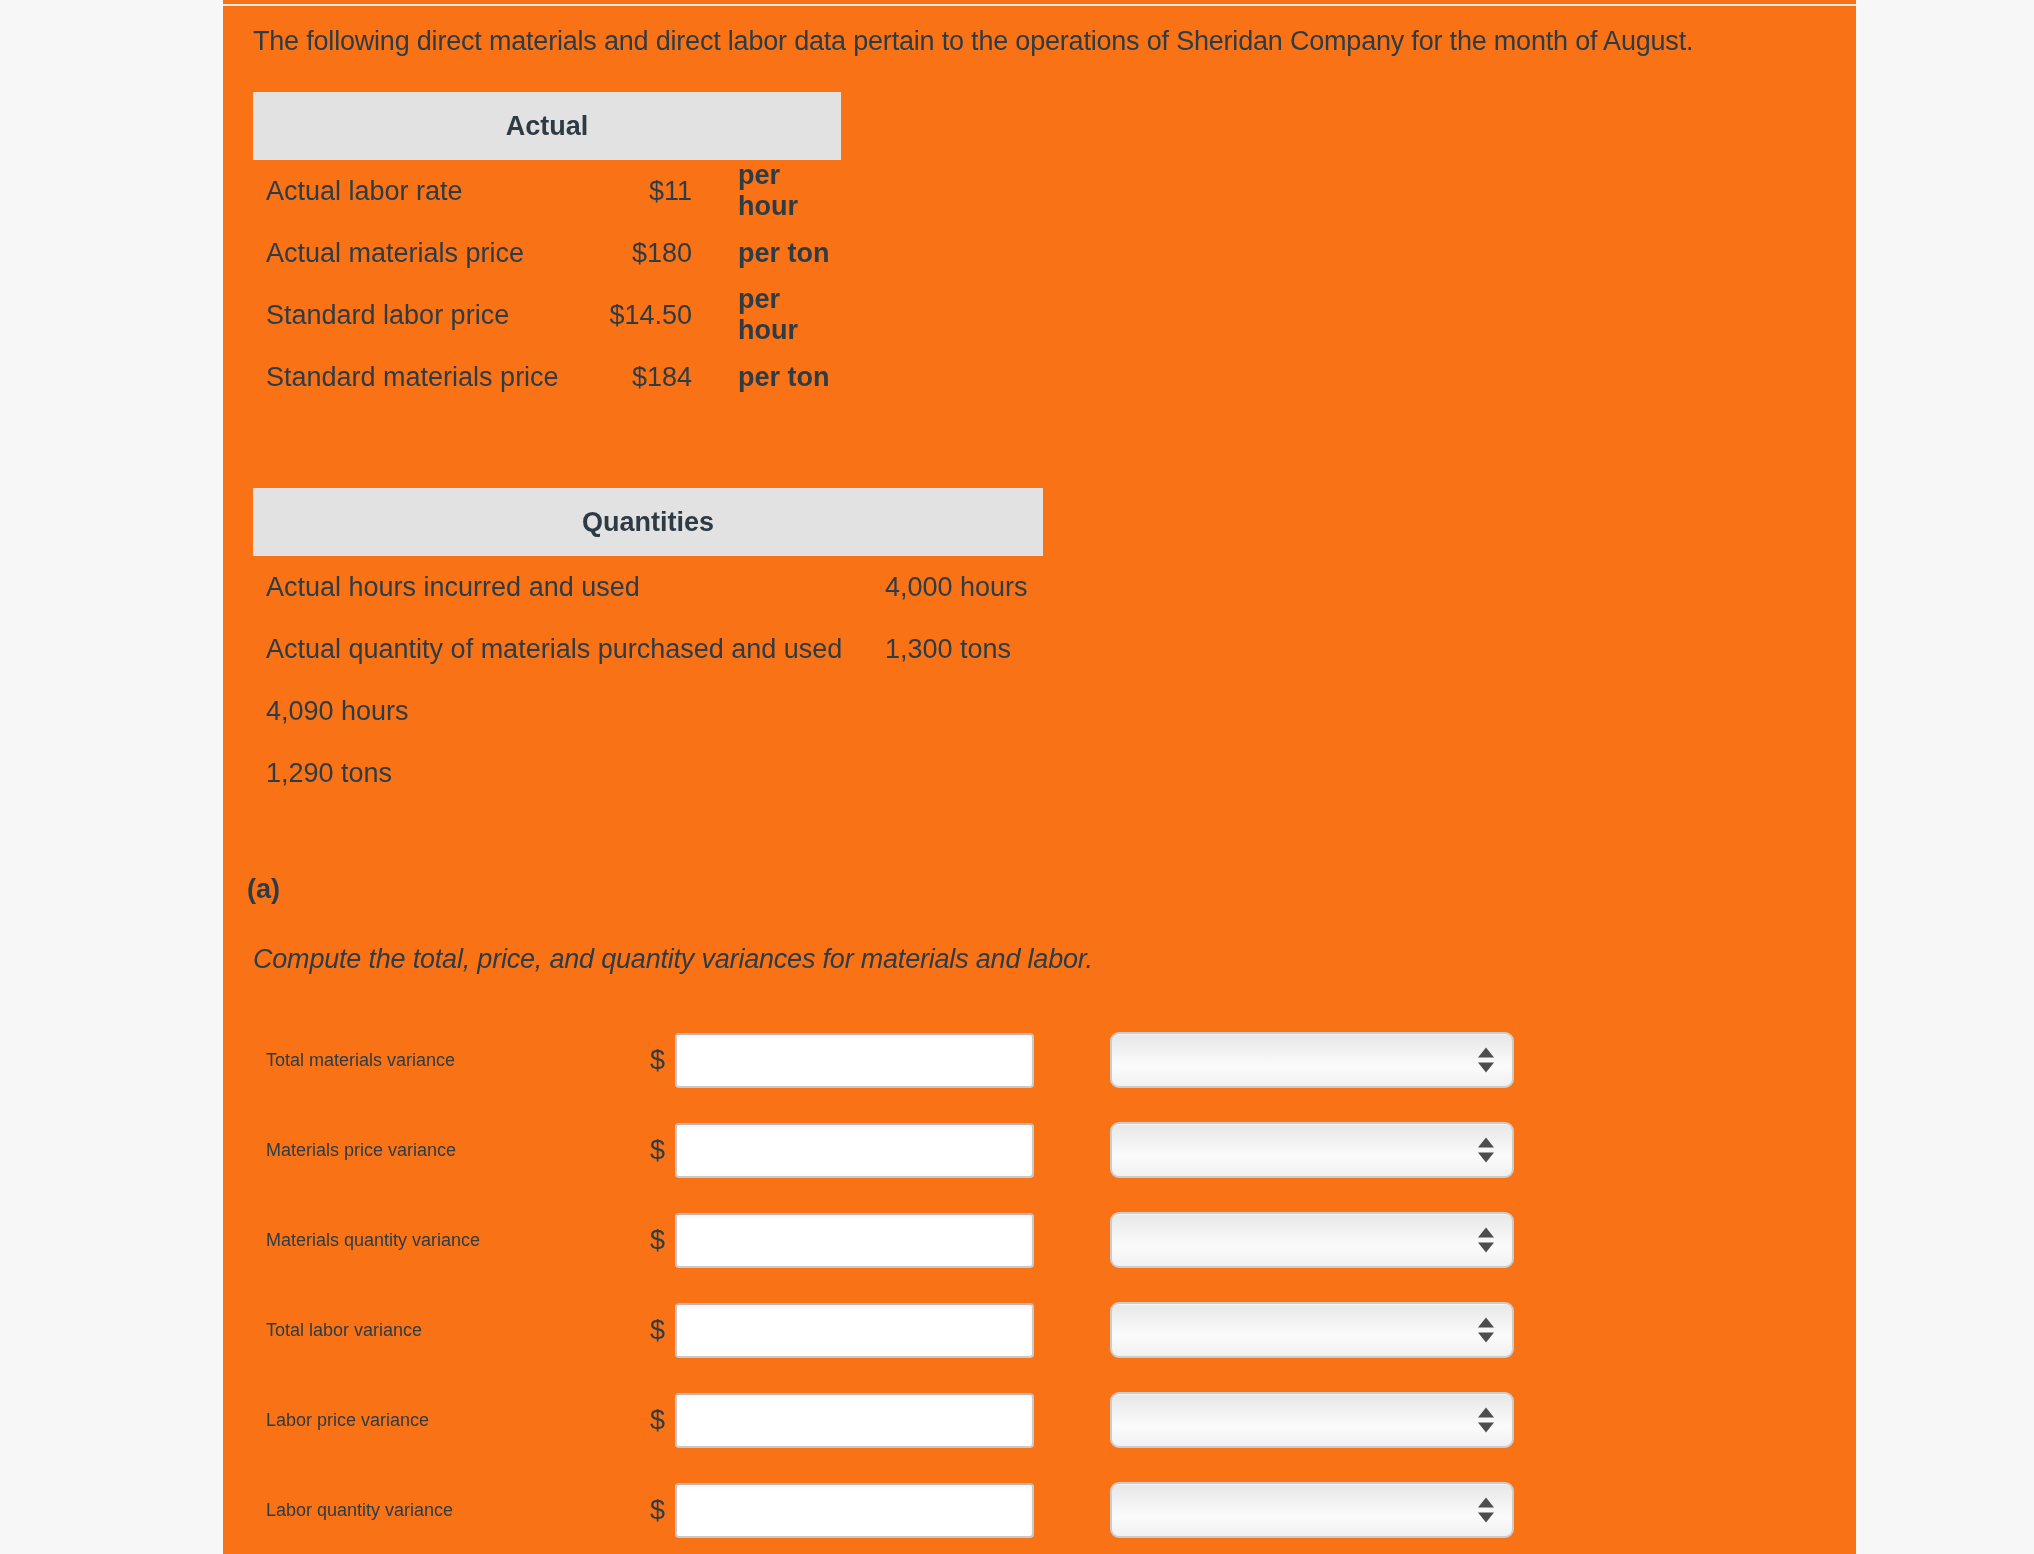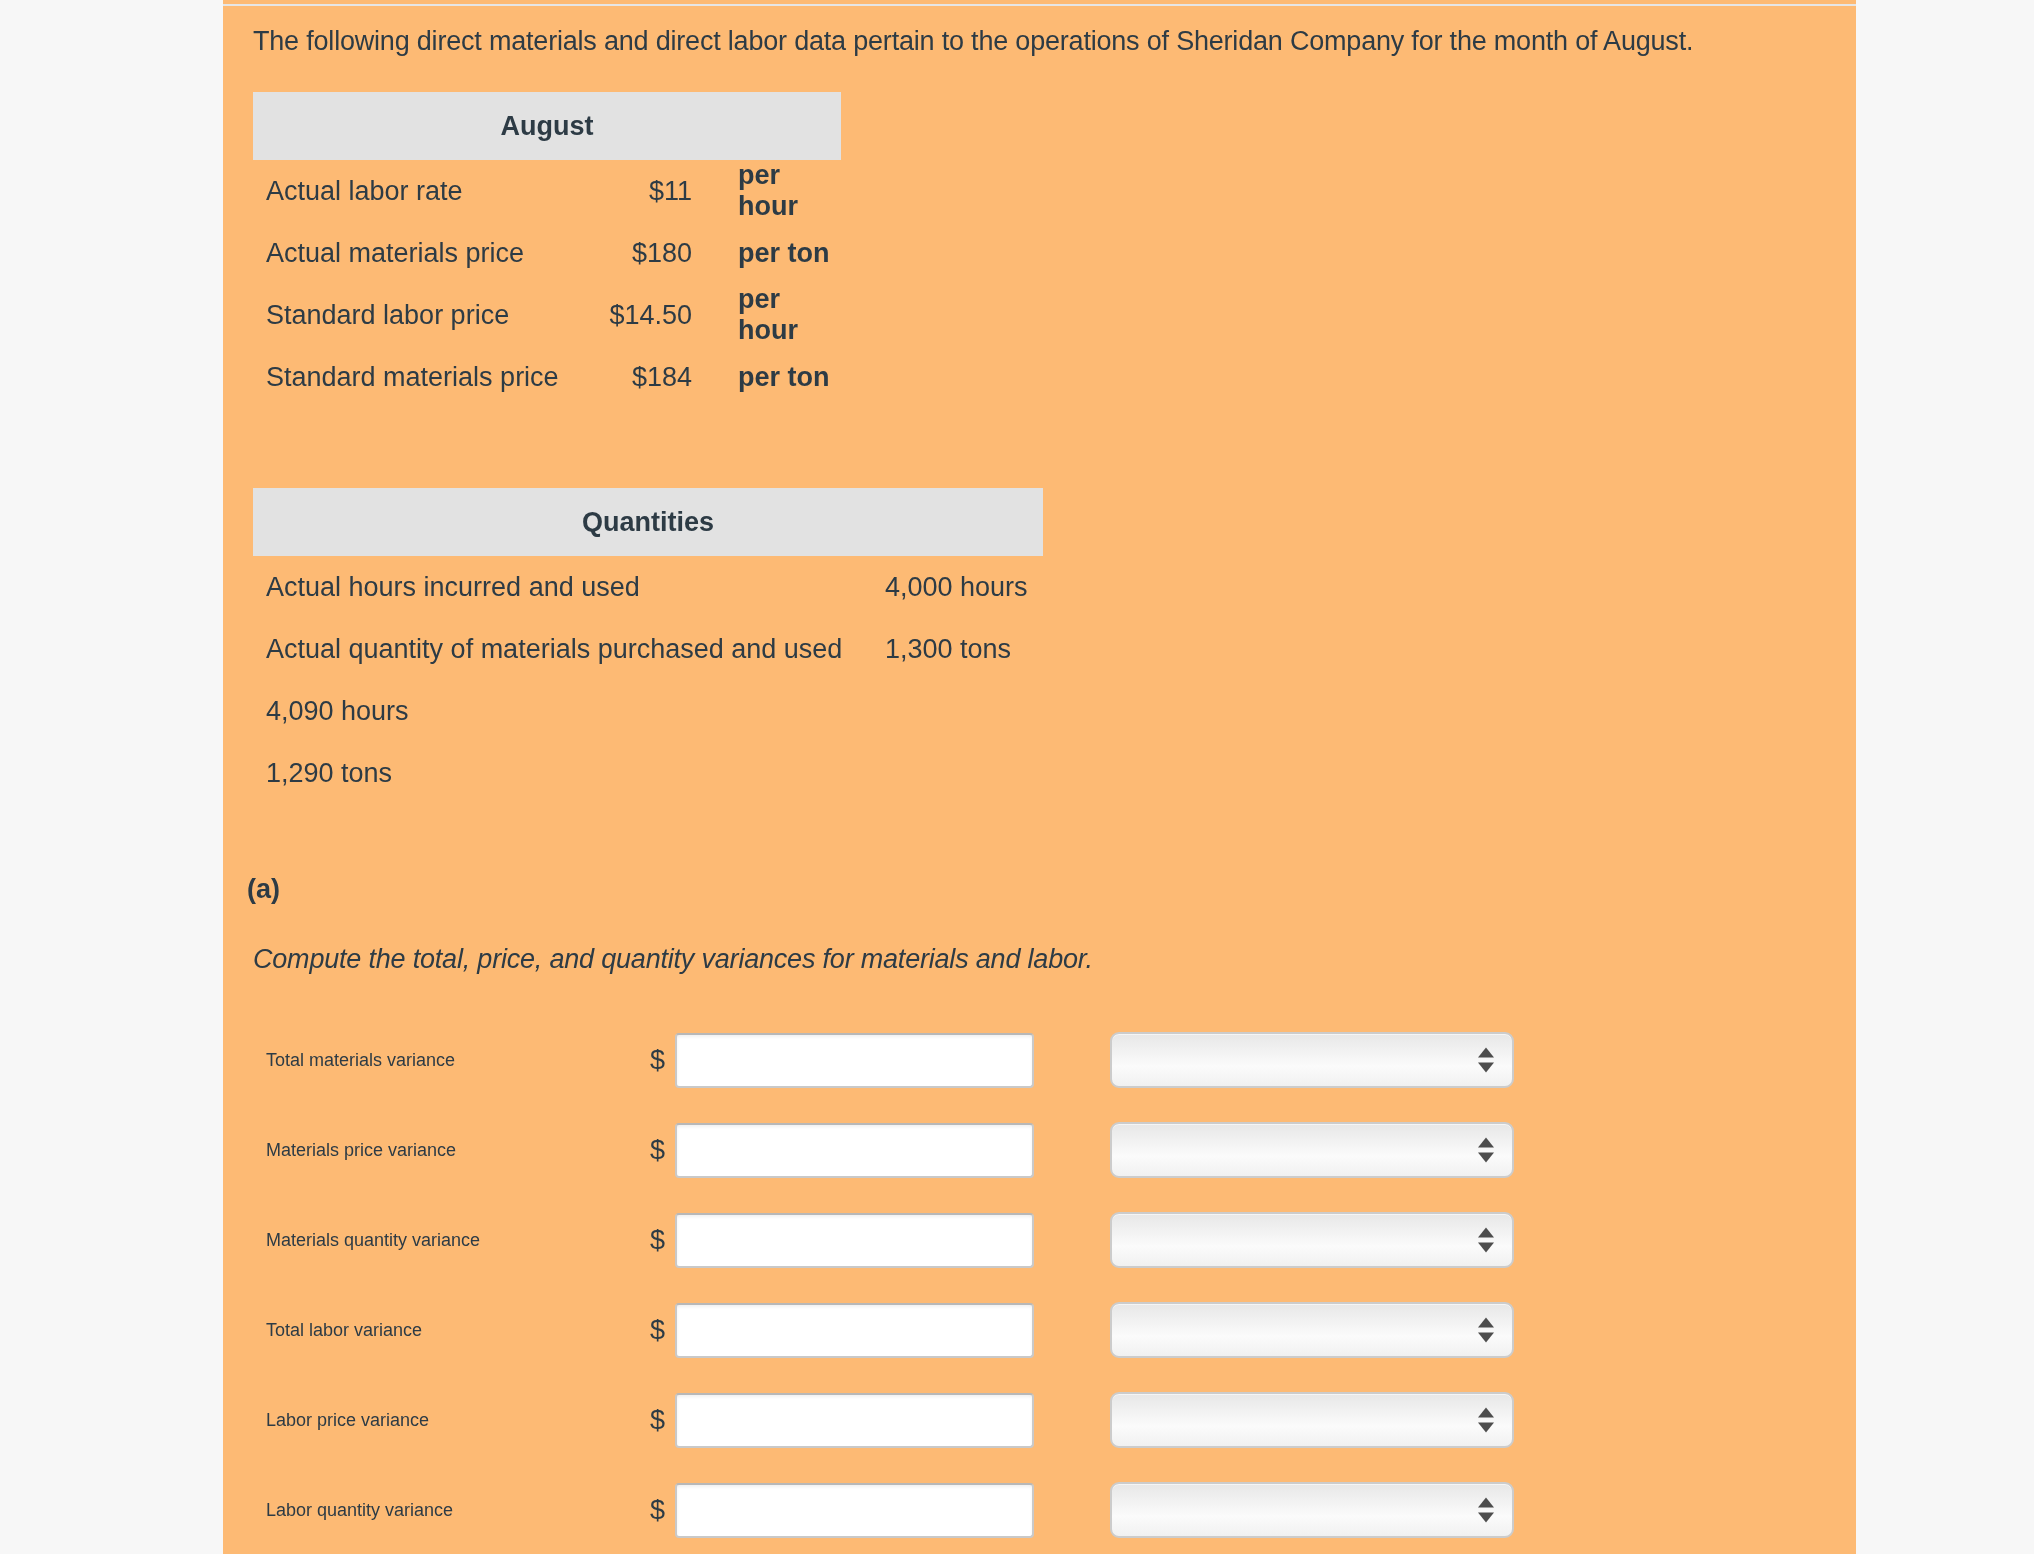--- a/index.html
+++ b/index.html
@@ -10,21 +10,21 @@
     background: #f7f7f7;
     color: #2d3b45;
     font-size: 27px;
   }
   .page { position: relative; width: 2034px; height: 1554px; }
 
   .panel {
     position: absolute;
     left: 223px; top: 0;
     width: 1633px; height: 1554px;
-    background: #fdba74;
+    background: #f97316;
   }
   .top-hairline {
     position: absolute;
     left: 0; top: 4px;
     width: 100%; height: 2px;
     background: #e6e6e6;
   }
 
   .intro {
     position: absolute;
@@ -137,21 +137,21 @@
 </head>
 <body>
 
 <div class="page">
   <div class="panel">
     <div class="top-hairline"></div>
 
     <p class="intro">The following direct materials and direct labor data pertain to the operations of Sheridan Company for the month of August.</p>
 
     <div class="data-table costs-table">
-      <div class="table-header">August</div>
+      <div class="table-header">Actual</div>
       <div class="t-row">
         <span class="t-label">Actual labor rate</span>
         <span class="t-value">$11</span>
         <span class="t-unit">per hour</span>
       </div>
       <div class="t-row">
         <span class="t-label">Actual materials price</span>
         <span class="t-value">$180</span>
         <span class="t-unit">per ton</span>
       </div>

